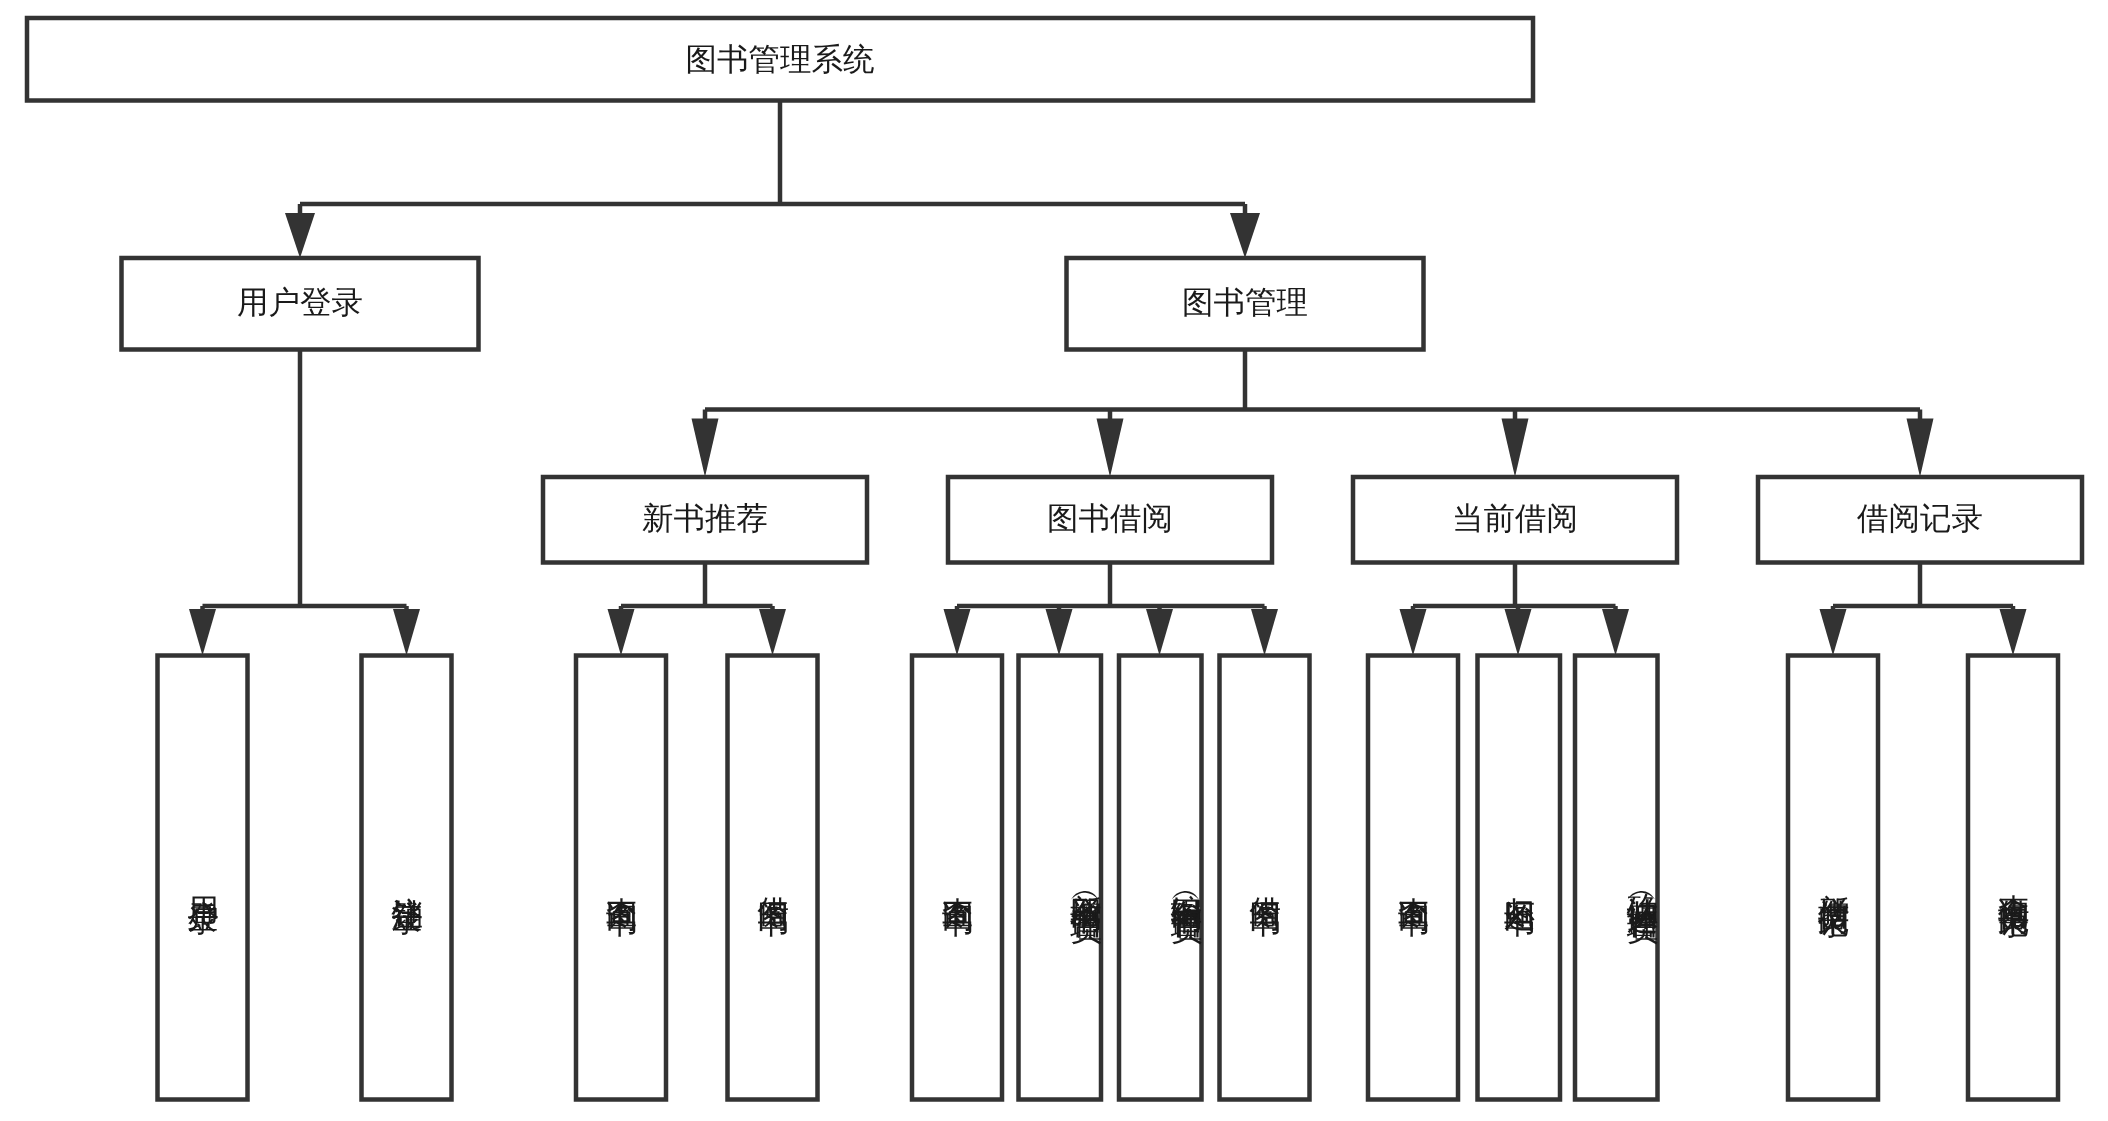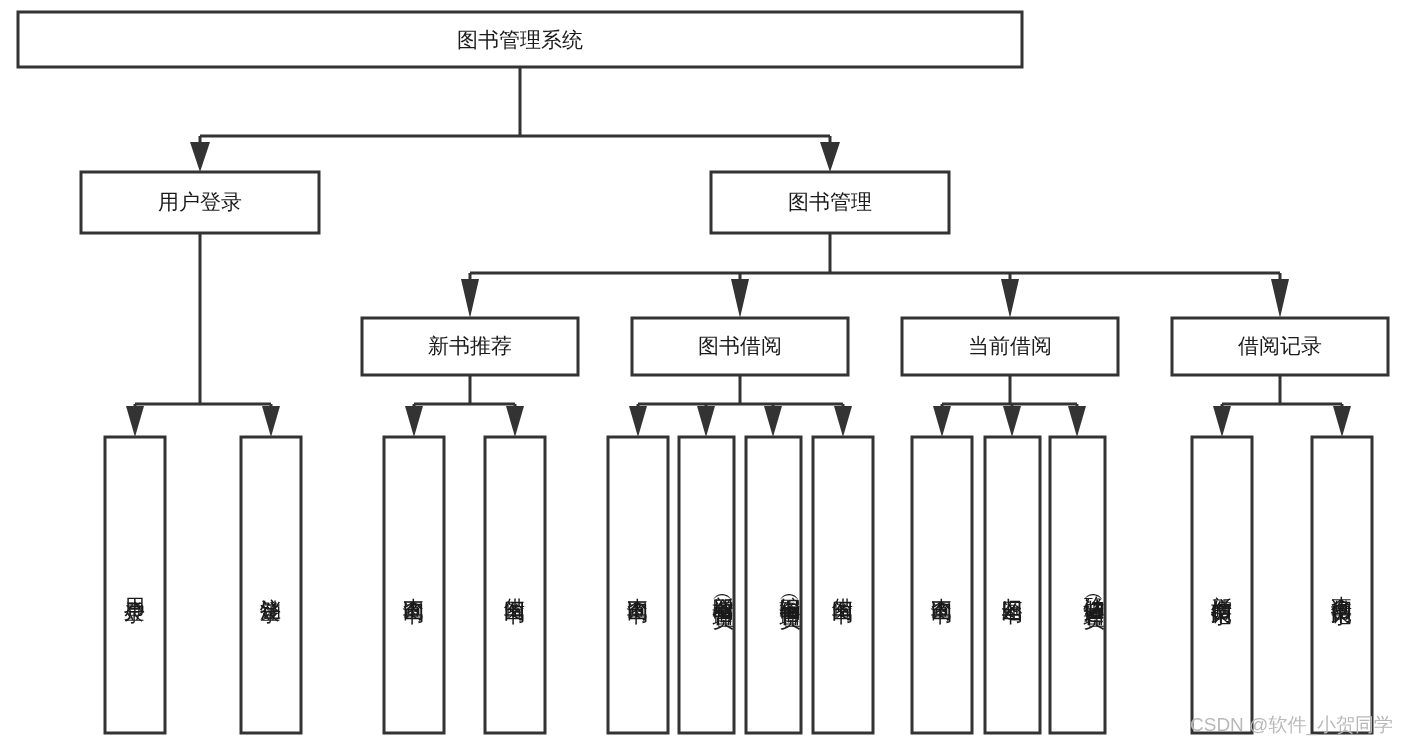--- a/index.html
+++ b/index.html
@@ -198,15 +198,14 @@
   <div class="node-label-v" style="left:608px; top:437px; width:60px; height:296px;">查询图书</div>
   <div class="node-label-v" style="left:679px; top:437px; width:55px; height:296px; align-items:flex-start; padding-top:6px; box-sizing:border-box;">新增图书（管理员）</div>
   <div class="node-label-v" style="left:746px; top:437px; width:55px; height:296px; align-items:flex-start; padding-top:6px; box-sizing:border-box;">编辑图书（管理员）</div>
   <div class="node-label-v" style="left:813px; top:437px; width:60px; height:296px;">借阅图书</div>
   <div class="node-label-v" style="left:912px; top:437px; width:60px; height:296px;">查询图书</div>
   <div class="node-label-v" style="left:985px; top:437px; width:55px; height:296px;">归还图书</div>
   <div class="node-label-v" style="left:1050px; top:437px; width:55px; height:296px; align-items:flex-start; padding-top:6px; box-sizing:border-box;">确认归还（管理员）</div>
   <div class="node-label-v" style="left:1192px; top:437px; width:60px; height:296px;">新增借阅记录</div>
   <div class="node-label-v" style="left:1312px; top:437px; width:60px; height:296px;">查询借阅记录</div>
 
-  <div class="watermark">CSDN @软件_小贺同学</div>
 
 </div>
 
 </body></html>

